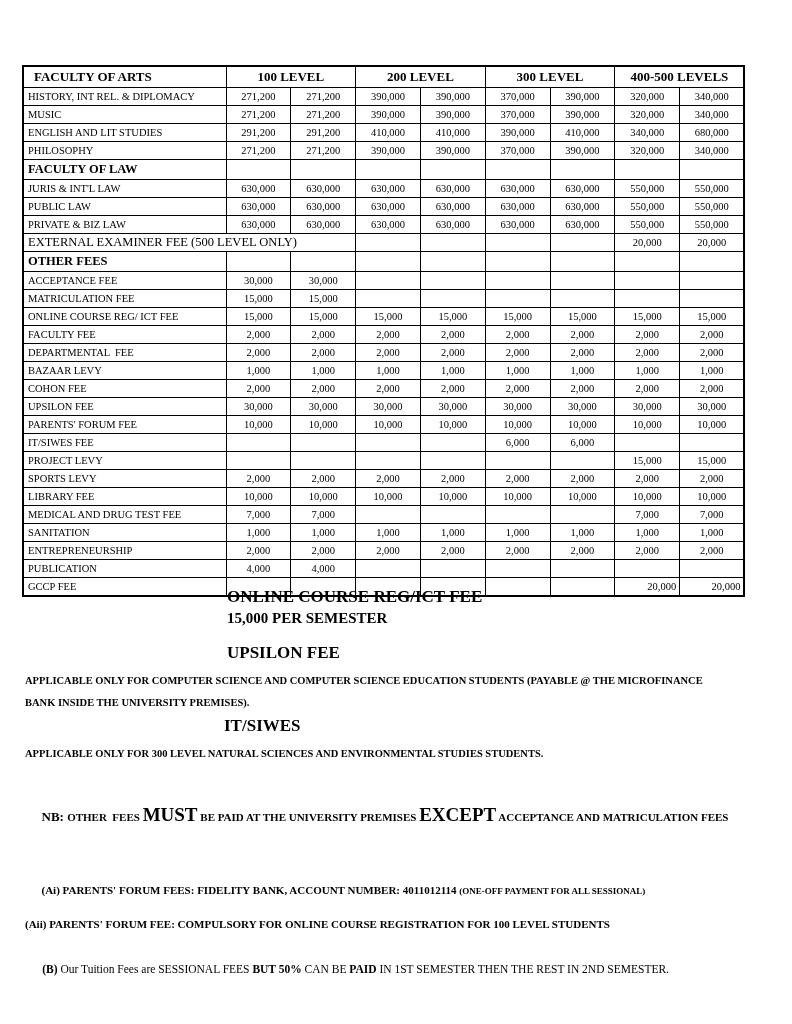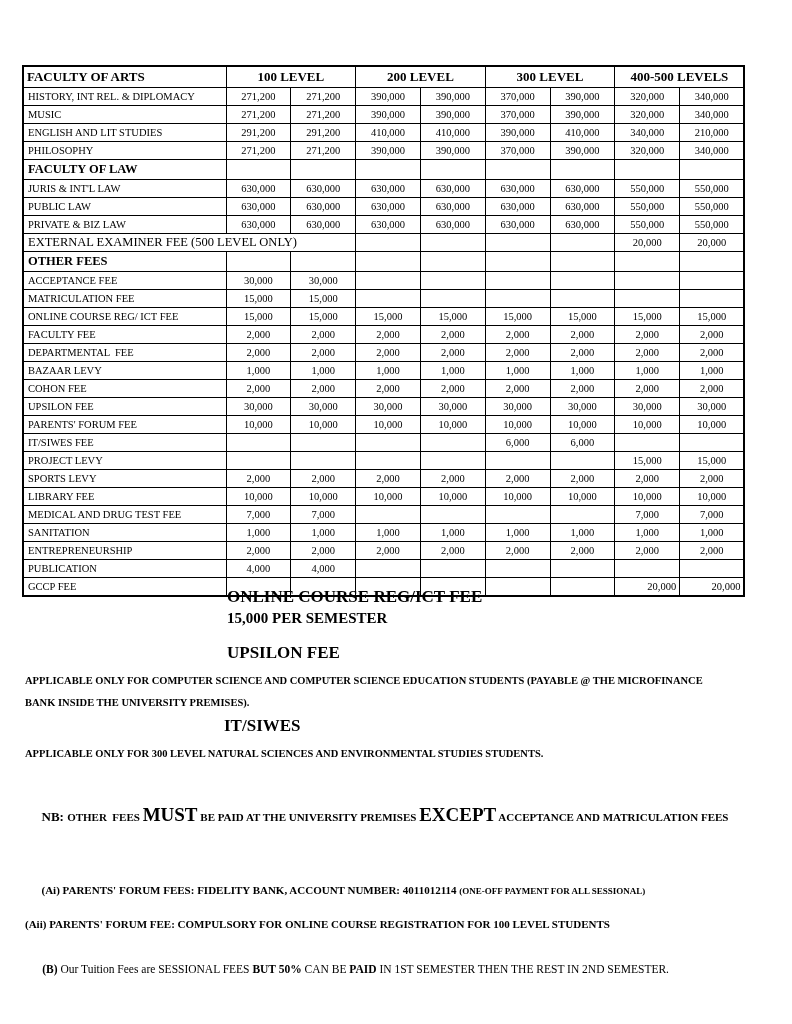--- a/index.html
+++ b/index.html
@@ -19,21 +19,21 @@
   }
   table.fees col.c-label { width:203px; }
   table.fees col.c-val   { width:64.8px; }
   table.fees th, table.fees td {
     border:1px solid #000;
     overflow:hidden;
     white-space:pre;
     vertical-align:middle;
   }
   table.fees thead th { font-size:13px; font-weight:bold; text-align:center; height:20px; padding:0; }
-  table.fees thead th.lbl { text-align:left; padding-left:3px; }
+  table.fees thead th.lbl { text-align:left; padding-left:10px; }
   table.fees tbody td { height:17px; padding:0; }
   table.fees td.lbl { font-size:10.5px; text-align:left; padding-left:4px; }
   table.fees td.val { font-size:10.5px; text-align:center; }
   table.fees td.val.right { text-align:right; padding-right:3px; }
   table.fees tr.section td.lbl { font-size:12.5px; font-weight:bold; height:19px; }
   table.fees td.lbl.wide { font-size:12.5px; }
   table.fees td.lbl.wide .bd { font-weight:normal; }
 
   
   .content { position:absolute; left:0; top:586px; width:792px; }
@@ -103,21 +103,21 @@
         </tr>
         <tr>
           <td class="lbl">ENGLISH AND LIT STUDIES</td>
           <td class="val">291,200</td>
           <td class="val">291,200</td>
           <td class="val">410,000</td>
           <td class="val">410,000</td>
           <td class="val">390,000</td>
           <td class="val">410,000</td>
           <td class="val">340,000</td>
-          <td class="val">210,000</td>
+          <td class="val">680,000</td>
         </tr>
         <tr>
           <td class="lbl">PHILOSOPHY</td>
           <td class="val">271,200</td>
           <td class="val">271,200</td>
           <td class="val">390,000</td>
           <td class="val">390,000</td>
           <td class="val">370,000</td>
           <td class="val">390,000</td>
           <td class="val">320,000</td>

